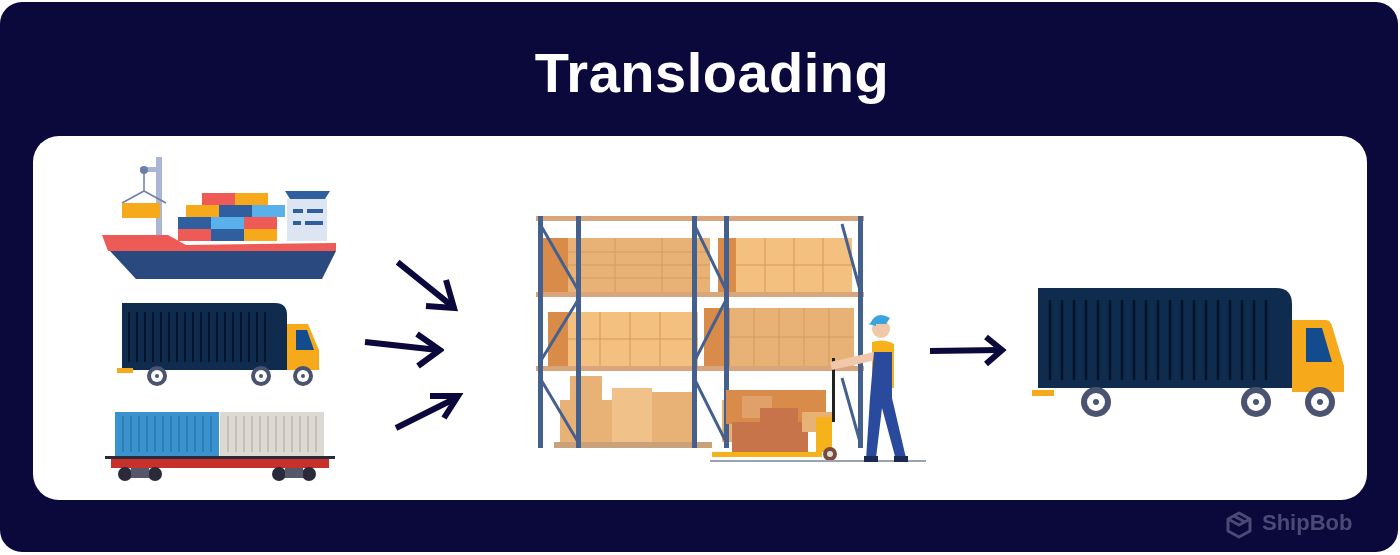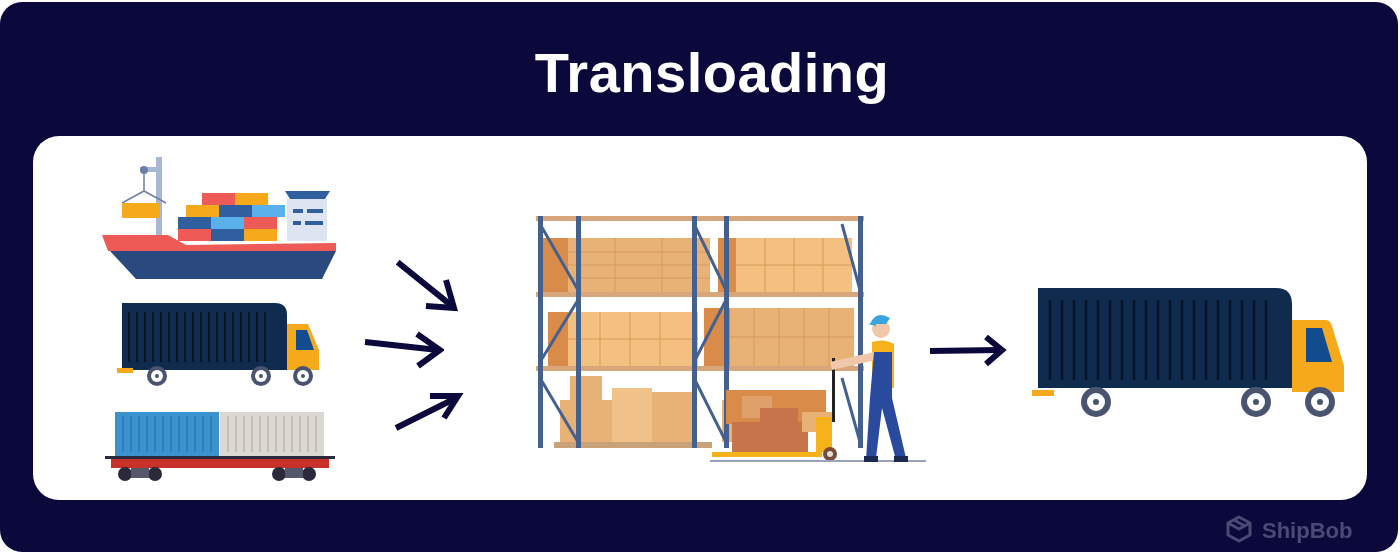--- a/index.html
+++ b/index.html
@@ -13,21 +13,21 @@
     color: #ffffff; font-weight: bold; font-size: 56px; letter-spacing: 0.5px;
     font-family: "Liberation Sans", sans-serif; line-height: 66px; margin-left: 12px;
   }
   .panel {
     position: absolute; left: 33px; top: 136px; width: 1334px; height: 364px;
     background: #ffffff; border-radius: 26px; overflow: hidden;
   }
   .illus { position: absolute; }
   .brand {
     position: absolute; left: 1224px; top: 510px; height: 34px;
-    display: flex; align-items: flex-end; gap: 8px;
+    display: flex; align-items: flex-start; gap: 8px;
     color: #4a4a75; font-weight: bold; font-size: 22px;
     font-family: "Liberation Sans", sans-serif;
   }
   .brand svg { display: block; }
 </style>
 </head>
 <body>
 
 <div class="frame"></div>
 

